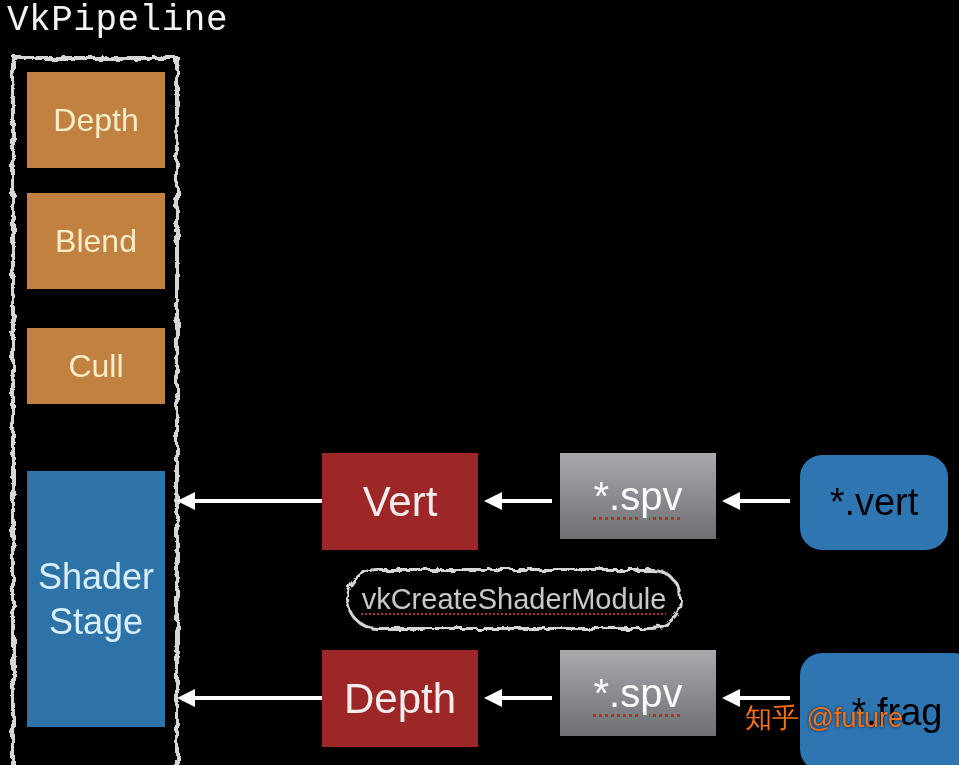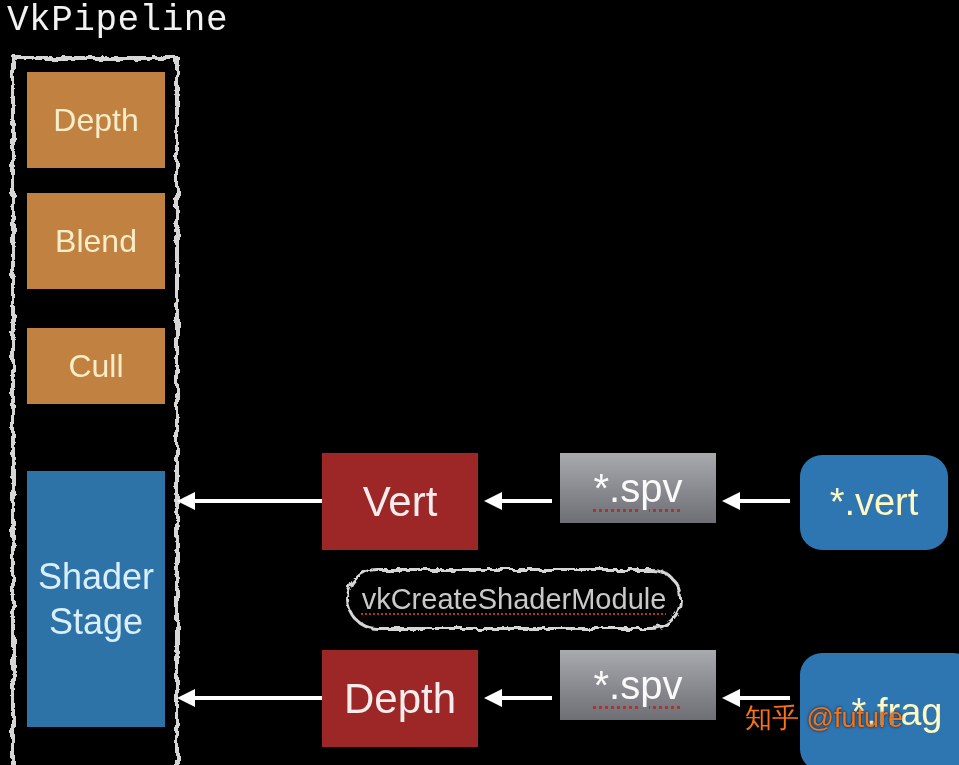--- a/index.html
+++ b/index.html
@@ -95,40 +95,40 @@
     justify-content: center;
   }
   .shader-box.vert { top: 453px; }
   .shader-box.frag { top: 650px; }
 
   
   .spv-box {
     position: absolute;
     left: 560px;
     width: 156px;
-    height: 70px;
+    height: 86px;
     background: linear-gradient(180deg, #a9aaae 0%, #8b8c91 50%, #6e6f75 100%);
     color: #fafafa;
     font-size: 40px;
     display: flex;
     align-items: center;
     justify-content: center;
   }
   .spv-box.row1 { top: 453px; }
   .spv-box.row2 { top: 650px; }
   .spellcheck {
     text-decoration: underline dotted #b33030 3px;
     text-underline-offset: 7px;
   }
 
   
   .src-box {
     position: absolute;
     background: #2e76b2;
-    color: #fef9c3;
+    color: #000000;
     font-size: 38px;
     border-radius: 22px;
     display: flex;
     align-items: center;
     justify-content: center;
   }
   .src-box.vert { left: 800px; top: 455px; width: 148px; height: 95px; }
   .src-box.frag { left: 800px; top: 653px; width: 156px; height: 118px; padding-left: 19px; }
 
   

